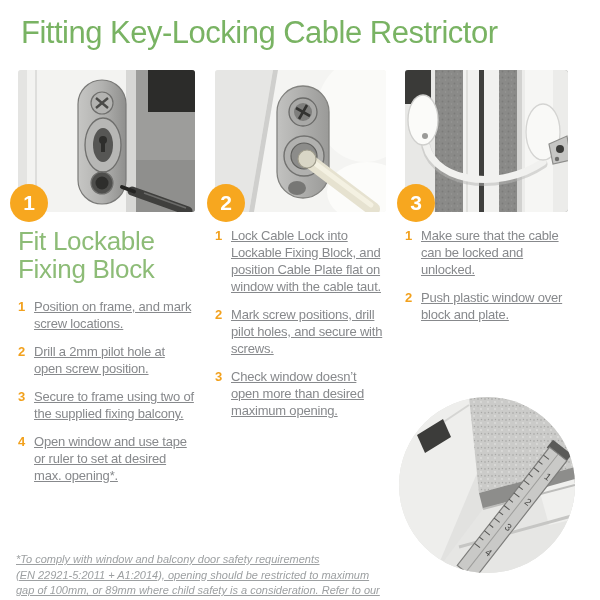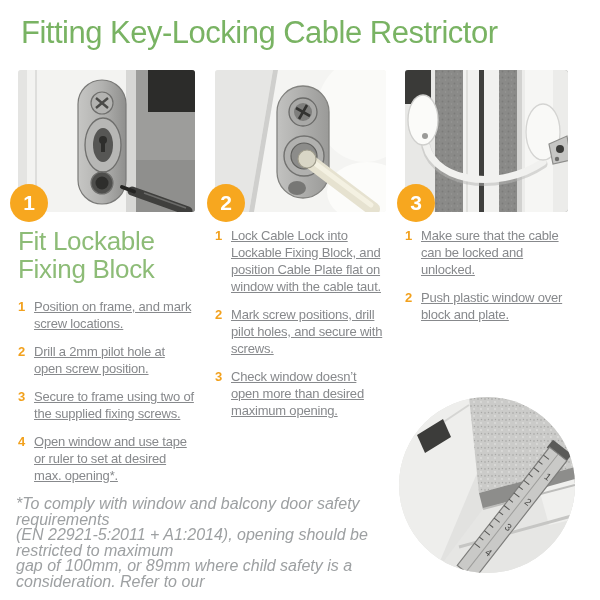--- a/index.html
+++ b/index.html
@@ -45,23 +45,24 @@
   .step-list{margin:15px 0 0 0;padding:0;list-style:none;}
   .step-item{
     display:flex;align-items:flex-start;margin-bottom:11px;
     font-size:13px;letter-spacing:-0.2px;line-height:17px;color:var(--text_gray);
   }
   .step-num{
     flex:0 0 16px;font-weight:bold;color:var(--orange_number);
   }
   .step-text{flex:1 1 auto;text-decoration:underline;}
   .footnote{
-    position:absolute;left:16px;top:496px;width:392px;
-    font-size:16px;font-style:italic;line-height:15.5px;
+    position:absolute;left:16px;top:552px;width:392px;
+    font-size:11px;font-style:italic;line-height:15.5px;
     color:var(--footnote_gray);
+    text-decoration:underline;
   }
   .circle-photo{
     position:absolute;left:399px;top:397px;width:176px;height:176px;
     border-radius:50%;overflow:hidden;
   }
   .circle-photo svg{display:block;}
 </style>
 </head>
 <body>
 
@@ -111,21 +112,21 @@
         <li class="step-item">
           <span class="step-num">1</span>
           <span class="step-text">Position on frame, and mark screw locations.</span>
         </li>
         <li class="step-item">
           <span class="step-num">2</span>
           <span class="step-text">Drill a 2mm pilot hole at open screw position.</span>
         </li>
         <li class="step-item">
           <span class="step-num">3</span>
-          <span class="step-text">Secure to frame using two of the supplied fixing screws.</span>
+          <span class="step-text">Secure to frame using two of the supplied fixing balcony.</span>
         </li>
         <li class="step-item">
           <span class="step-num">4</span>
           <span class="step-text">Open window and use tape or ruler to set at desired max. opening*.</span>
         </li>
       </ol>
     </div>
 
     <div class="col col2">
       <div class="photo-wrap">

